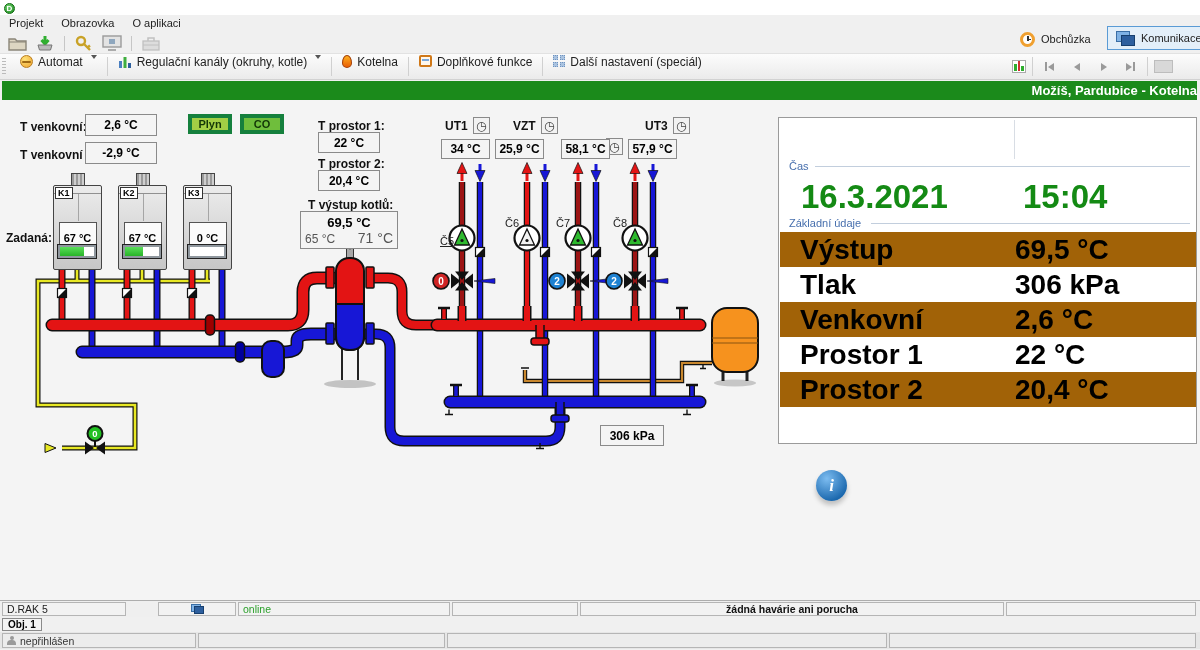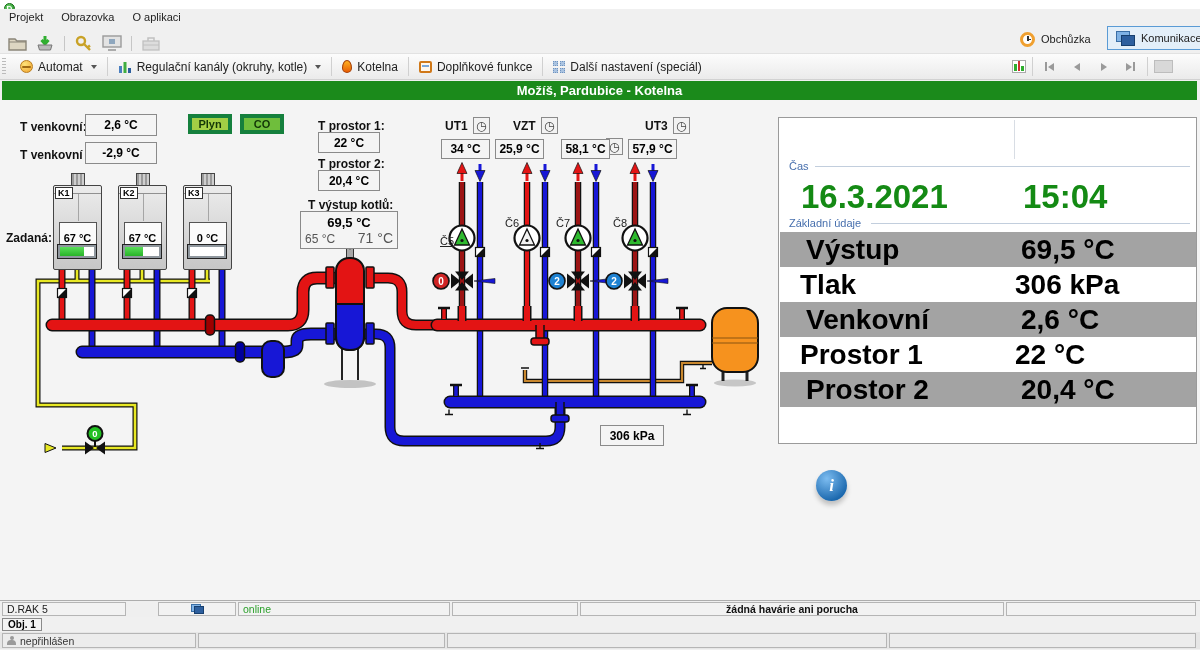--- a/index.html
+++ b/index.html
@@ -3,28 +3,28 @@
 <meta charset="utf-8">
 <style>
   * { box-sizing: border-box; margin:0; padding:0; }
   html,body { width:1200px; height:650px; overflow:hidden; }
   body { font-family:"Liberation Sans","DejaVu Sans",sans-serif; background:#f0f0f0; position:relative; }
   .ab { position:absolute; }
 
   
   .titlebar { left:0; top:0; width:1200px; height:17px; background:#ffffff; display:flex; align-items:center; padding-left:4px; font-size:11px; color:#111; border-bottom:1px solid #f0f0f0;}
   .app-ico { width:11px; height:11px; border-radius:50%; background:radial-gradient(circle at 35% 30%, #6fd06f, #1c8a1c); margin-right:5px; border:1px solid #0f6a0f; color:#fff; font-size:8px; line-height:9px; text-align:center; font-weight:bold;}
-  .menubar { left:0; top:9px; width:1200px; height:16px; display:flex; align-items:center; font-size:11px; color:#222; background:#f0f0f0;}
+  .menubar { left:0; top:15px; width:1200px; height:16px; display:flex; align-items:center; font-size:11px; color:#222; background:#f0f0f0;}
   .menubar span { padding:0 9px; }
   .toolbar1 { left:0; top:33px; width:1200px; height:20px; background:#f0f0f0; display:flex; align-items:center; gap:4px; padding-left:5px;}
   .tb1-btn { width:24px; height:18px; display:flex; align-items:center; justify-content:center; }
   .vsep { width:1px; height:15px; background:#c6c6c6; margin:0 3px; }
   .toolbar2 { left:0; top:53px; width:1200px; height:27px; background:linear-gradient(#fcfcfc,#ebebeb); border-top:1px solid #e2e2e2; border-bottom:1px solid #d2d2d2; display:flex; align-items:center; font-size:12px; color:#222;}
   .grip { width:4px; height:18px; margin:0 4px 0 2px; background:repeating-linear-gradient(#bbb 0 1px, transparent 1px 3px); }
-  .tb2-btn { display:flex; align-items:center; gap:5px; padding:0 10px; height:23px; }
+  .tb2-btn { display:flex; gap:5px; padding:0 10px; height:23px; }
   .caret { width:0; height:0; border-left:3.5px solid transparent; border-right:3.5px solid transparent; border-top:4px solid #555; margin-left:3px;}
   .vsep2 { width:1px; height:19px; background:#d0d0d0; }
   
   .ico-automat { width:13px; height:13px; border-radius:50%; background:radial-gradient(circle at 35% 30%, #ffe37a, #efa22e); border:1px solid #b97d1e; position:relative;}
   .ico-automat::after{content:""; position:absolute; left:1px; right:1px; top:5px; height:2px; background:#a06a14; border-radius:2px;}
   .ico-flame { width:10px; height:13px; background:linear-gradient(#ffb01f,#e85d04); border:1px solid #a33c00; border-radius:50% 50% 50% 50% / 62% 62% 38% 38%; }
   .ico-box { width:13px; height:12px; border:2px solid #d07818; border-radius:2px; background:#fff7ec; position:relative;}
   .ico-box::after{content:""; position:absolute; left:1px; top:2px; width:7px; height:2px; background:#7aa7d8;}
   .ico-grid { width:12px; height:12px; display:grid; grid-template-columns:5px 5px; grid-template-rows:5px 5px; gap:2px;}
   .ico-grid i { background:#aac3e0; border:1px dotted #6f93bf; }
@@ -44,21 +44,21 @@
   .ico-monitors::after{content:""; position:absolute; right:0; bottom:0; width:12px; height:9px; background:#2d5f9e; border:1.5px solid #173f6e;}
   .ico-monitors-sm { width:13px; height:10px; position:relative; display:inline-block;}
   .ico-monitors-sm::before{content:""; position:absolute; left:0; top:0; width:8px; height:6px; background:#7fb2e5; border:1px solid #3a6ea5;}
   .ico-monitors-sm::after{content:""; position:absolute; right:0; bottom:0; width:8px; height:6px; background:#2d5f9e; border:1px solid #173f6e;}
   .ico-chart { width:14px; height:13px; border:1px solid #aaa; background:#fff; display:flex; align-items:flex-end; gap:1px; padding:1px;}
   .ico-chart i { display:block; width:3px; background:#2fae2f;}
   .ico-chart i.r { background:#d03030; }
   .ico-gray { width:19px; height:13px; background:#d8d8d8; border:1px solid #bdbdbd; }
 
   
-  .hdr-green { left:2px; top:81px; width:1195px; height:19px; background:#1b8a1b; color:#fff; font-weight:bold; font-size:13px; display:flex; align-items:center; justify-content:center; }
+  .hdr-green { left:2px; top:81px; width:1195px; height:19px; background:#1b8a1b; color:#fff; font-weight:bold; font-size:13px; display:flex; align-items:center; justify-content:flex-end; }
 
   
   .main { left:0; top:100px; width:1200px; height:500px; background:#f4f4f4; }
 
   .lbl { font-size:12px; font-weight:bold; color:#111; white-space:nowrap; }
   .vbox { background:#f4f4f4; border:1px solid #8a8a8a; font-size:12px; font-weight:bold; color:#000; display:flex; align-items:center; justify-content:center; }
   .gbtn { border:4px solid #15803d; font-size:11px; font-weight:bold; color:#133607; display:flex; align-items:center; justify-content:center; }
   .clockbtn { width:17px; height:17px; background:#f2f2f2; border:1px solid #8a8a8a; display:flex; align-items:center; justify-content:center; font-size:12px; color:#444; line-height:1;}
   .utlbl { font-size:12px; font-weight:bold; color:#111; }
   .pump-lbl { font-size:11px; color:#222; }
@@ -75,21 +75,21 @@
   .b-fill { height:100%; background:linear-gradient(#5ade5a,#28b428); }
 
   
   .panel { left:778px; top:117px; width:419px; height:327px; background:#fff; border:1px solid #9a9a9a; }
   .panel-top { position:absolute; left:0; top:0; width:100%; height:41px; }
   .panel-div { position:absolute; left:235px; top:2px; width:1px; height:39px; background:#d8dde4; }
   .grp { position:absolute; font-size:11px; color:#476fad; background:#fff; padding-right:6px; }
   .grp-line { position:absolute; height:1px; background:#c2cedd; }
   .bigdate { position:absolute; font-size:33px; font-weight:bold; color:#148a14; letter-spacing:0px; }
   .prow { position:absolute; left:1px; width:416px; height:35px; display:flex; align-items:center; }
-  .prow.alt { background:#a3a3a3;padding-left:6px; }
+  .prow.alt { background:#a16207; }
   .prow .pl { margin-left:20px; font-size:28px; font-weight:bold; color:#000; width:215px;}
   .prow .pv { font-size:28px; font-weight:bold; color:#000; }
 
   .info-ico { left:816px; top:470px; width:31px; height:31px; border-radius:50%; background:radial-gradient(circle at 35% 28%, #7cbcf0, #1a67ad 75%); color:#fff; font-weight:bold; font-size:17px; font-family:"Liberation Serif",serif; font-style:italic; display:flex; align-items:center; justify-content:center; box-shadow:0 4px 5px rgba(0,0,0,0.22);}
 
   
   .sline { left:0; top:600px; width:1200px; height:1px; background:#adadad;}
   .srow1 { left:0; top:601px; width:1200px; height:16px; background:#efefef; font-size:10.5px; color:#222;}
   .scell { position:absolute; top:1px; height:14px; border:1px solid #b5b5b5; background:#f2f2f2; display:flex; align-items:center; padding:0 4px; }
   .objtab { left:2px; top:618px; width:40px; height:13px; background:#f4f4f4; border:1px solid #8a8a8a; font-size:10px; font-weight:bold; display:flex; align-items:center; justify-content:center;}

